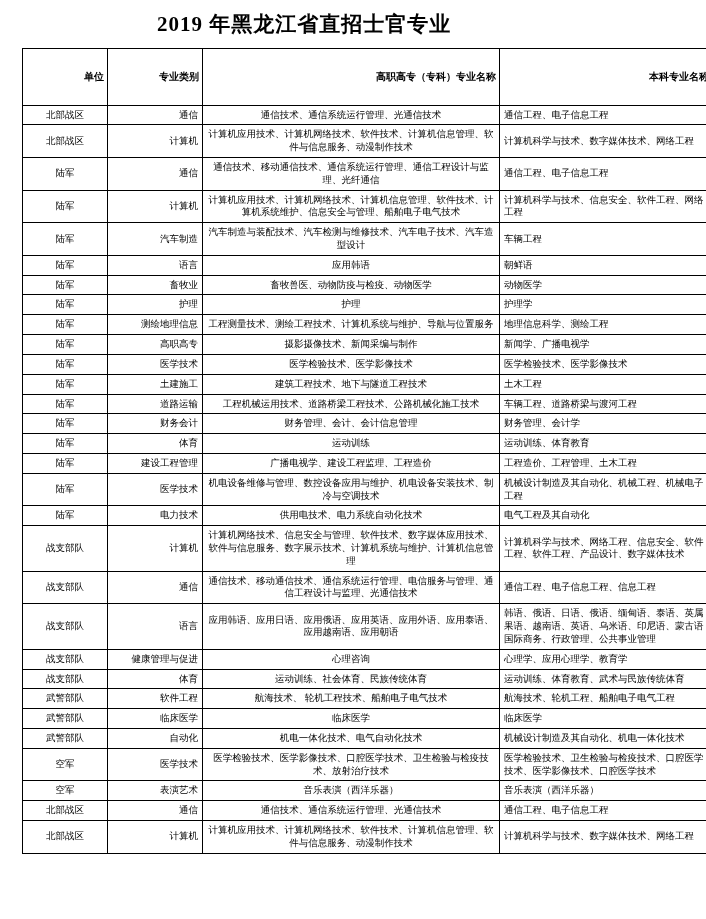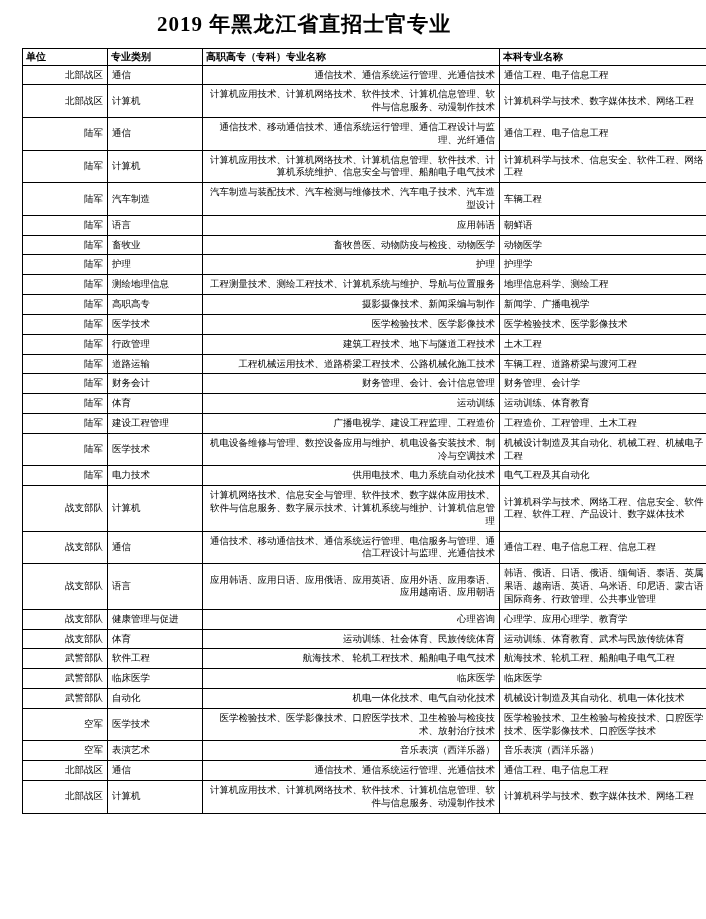--- a/index.html
+++ b/index.html
@@ -38,32 +38,32 @@
     line-height: 1.35;
   }
   table.major-table th,
   table.major-table td {
     border: 1px solid #000000;
     padding: 3px 4px;
     vertical-align: middle;
     word-break: break-all;
   }
   table.major-table thead th {
-    text-align: left;
+    text-align: right;
     font-weight: bold;
     font-size: 10px;
-    padding: 1px 3px;
+    padding: 21px 3px;
   }
   .col-unit   { width: 78px;  text-align: center; }
   .col-cat    { width: 88px;  text-align: center; }
   .col-voc    { width: 290px; text-align: left; }
   .col-bach   { width: 206px; text-align: left; }
-  td.c-unit   { text-align: right; }
-  td.c-cat    { text-align: left; }
-  td.c-voc    { text-align: right; margin-top: 23px; }
+  td.c-unit   { text-align: center; }
+  td.c-cat    { text-align: right; }
+  td.c-voc    { text-align: center; margin-top: 23px; }
   td.c-bach   { text-align: left; }
 </style>
 </head>
 <body>
 
 <div class="page">
 
   <div class="doc-title">2019 年黑龙江省直招士官专业</div>
 
   <div class="table-wrap">
@@ -138,21 +138,21 @@
             <td class="c-bach">新闻学、广播电视学</td>
           </tr>
           <tr>
             <td class="c-unit">陆军</td>
             <td class="c-cat">医学技术</td>
             <td class="c-voc">医学检验技术、医学影像技术</td>
             <td class="c-bach">医学检验技术、医学影像技术</td>
           </tr>
           <tr>
             <td class="c-unit">陆军</td>
-            <td class="c-cat">行政管理</td>
+            <td class="c-cat">土建施工</td>
             <td class="c-voc">建筑工程技术、地下与隧道工程技术</td>
             <td class="c-bach">土木工程</td>
           </tr>
           <tr>
             <td class="c-unit">陆军</td>
             <td class="c-cat">道路运输</td>
             <td class="c-voc">工程机械运用技术、道路桥梁工程技术、公路机械化施工技术</td>
             <td class="c-bach">车辆工程、道路桥梁与渡河工程</td>
           </tr>
           <tr>

